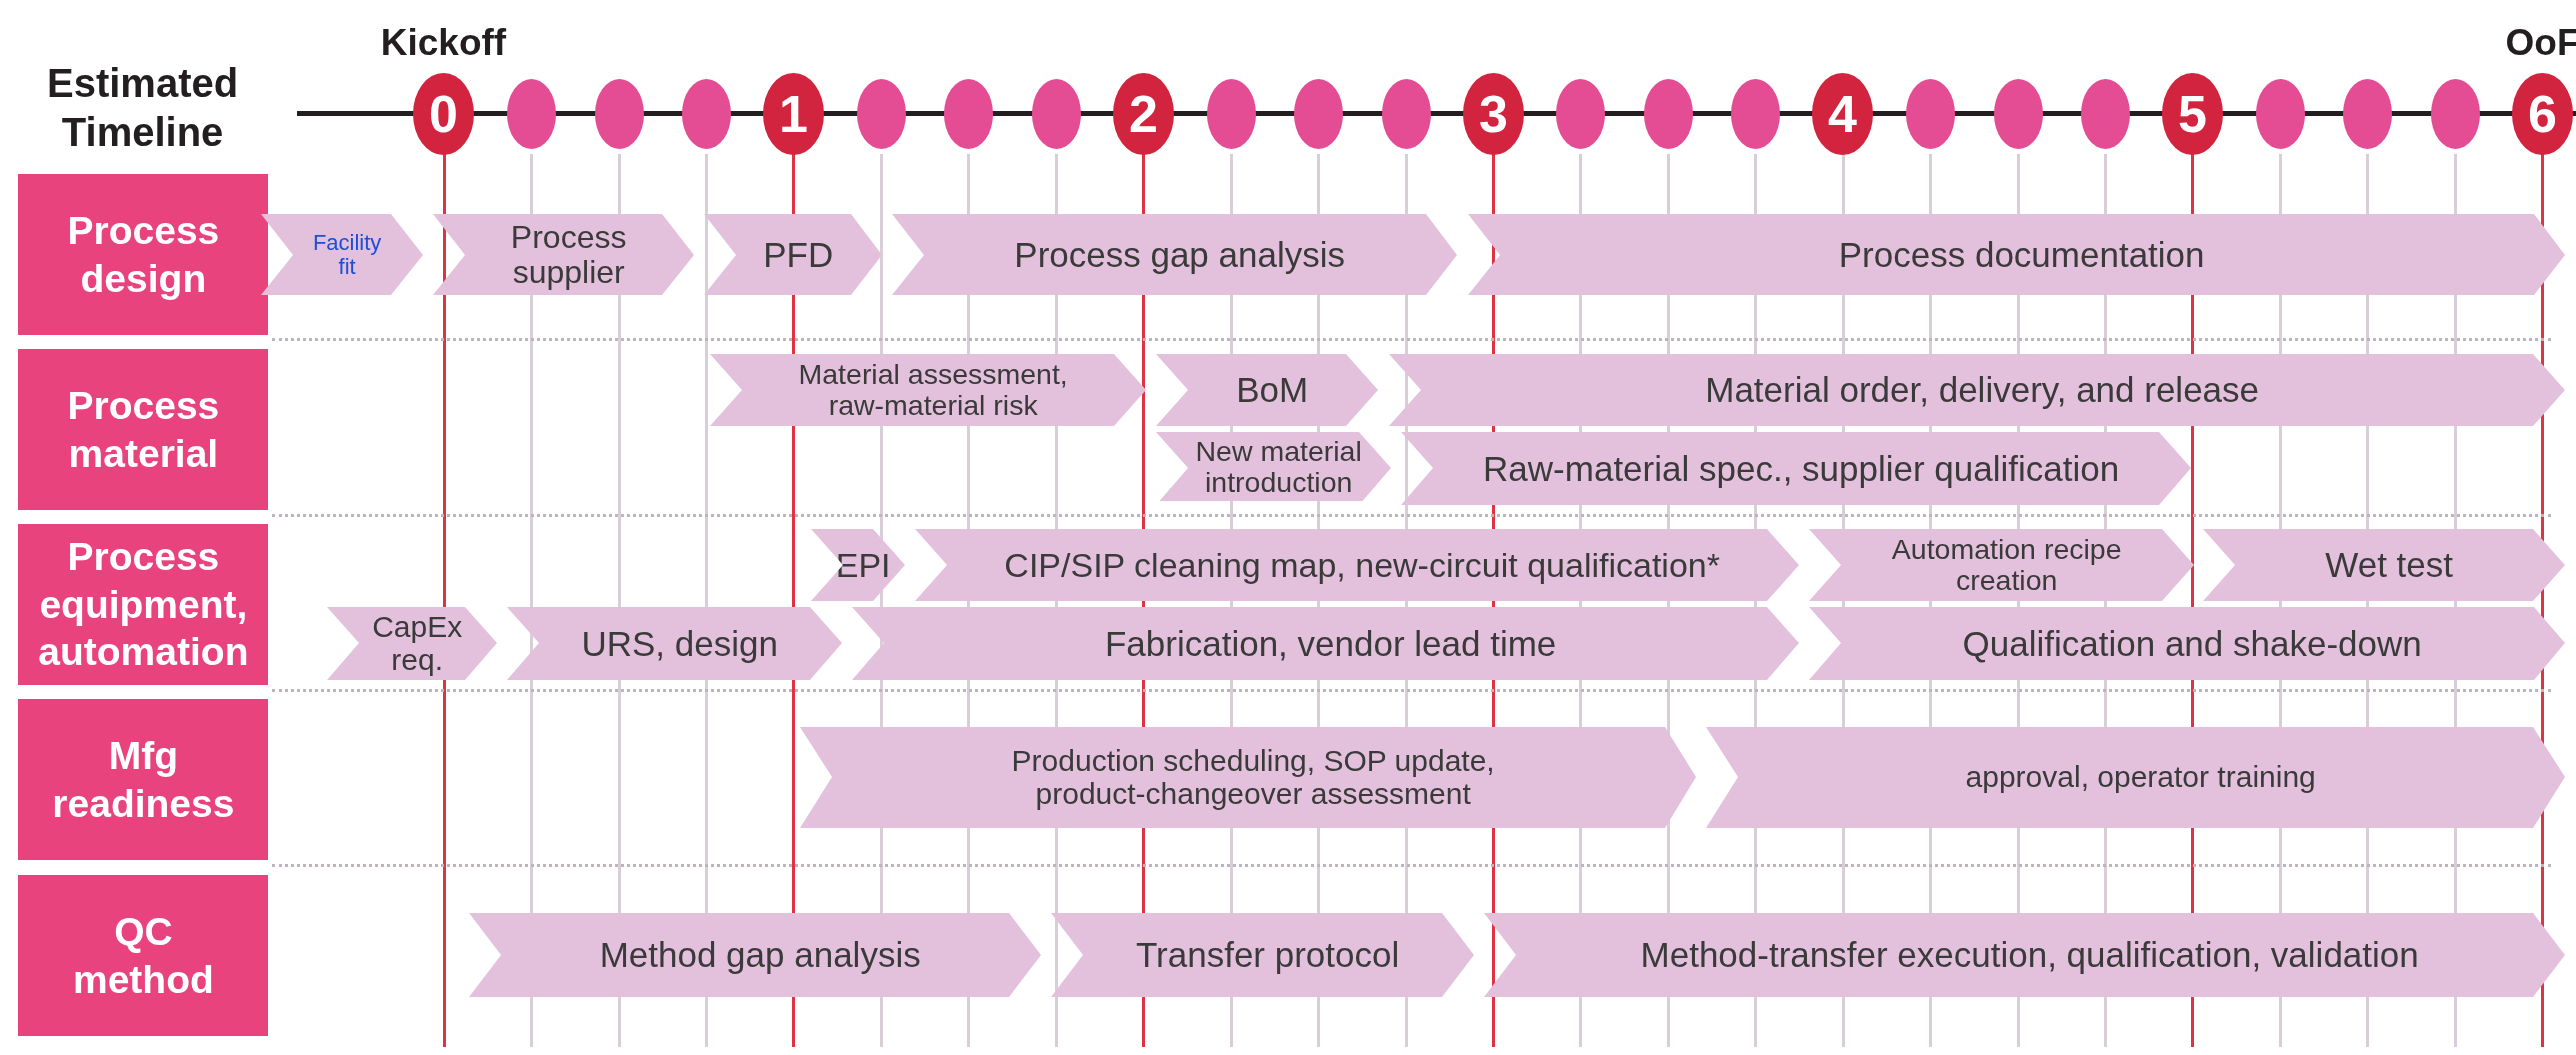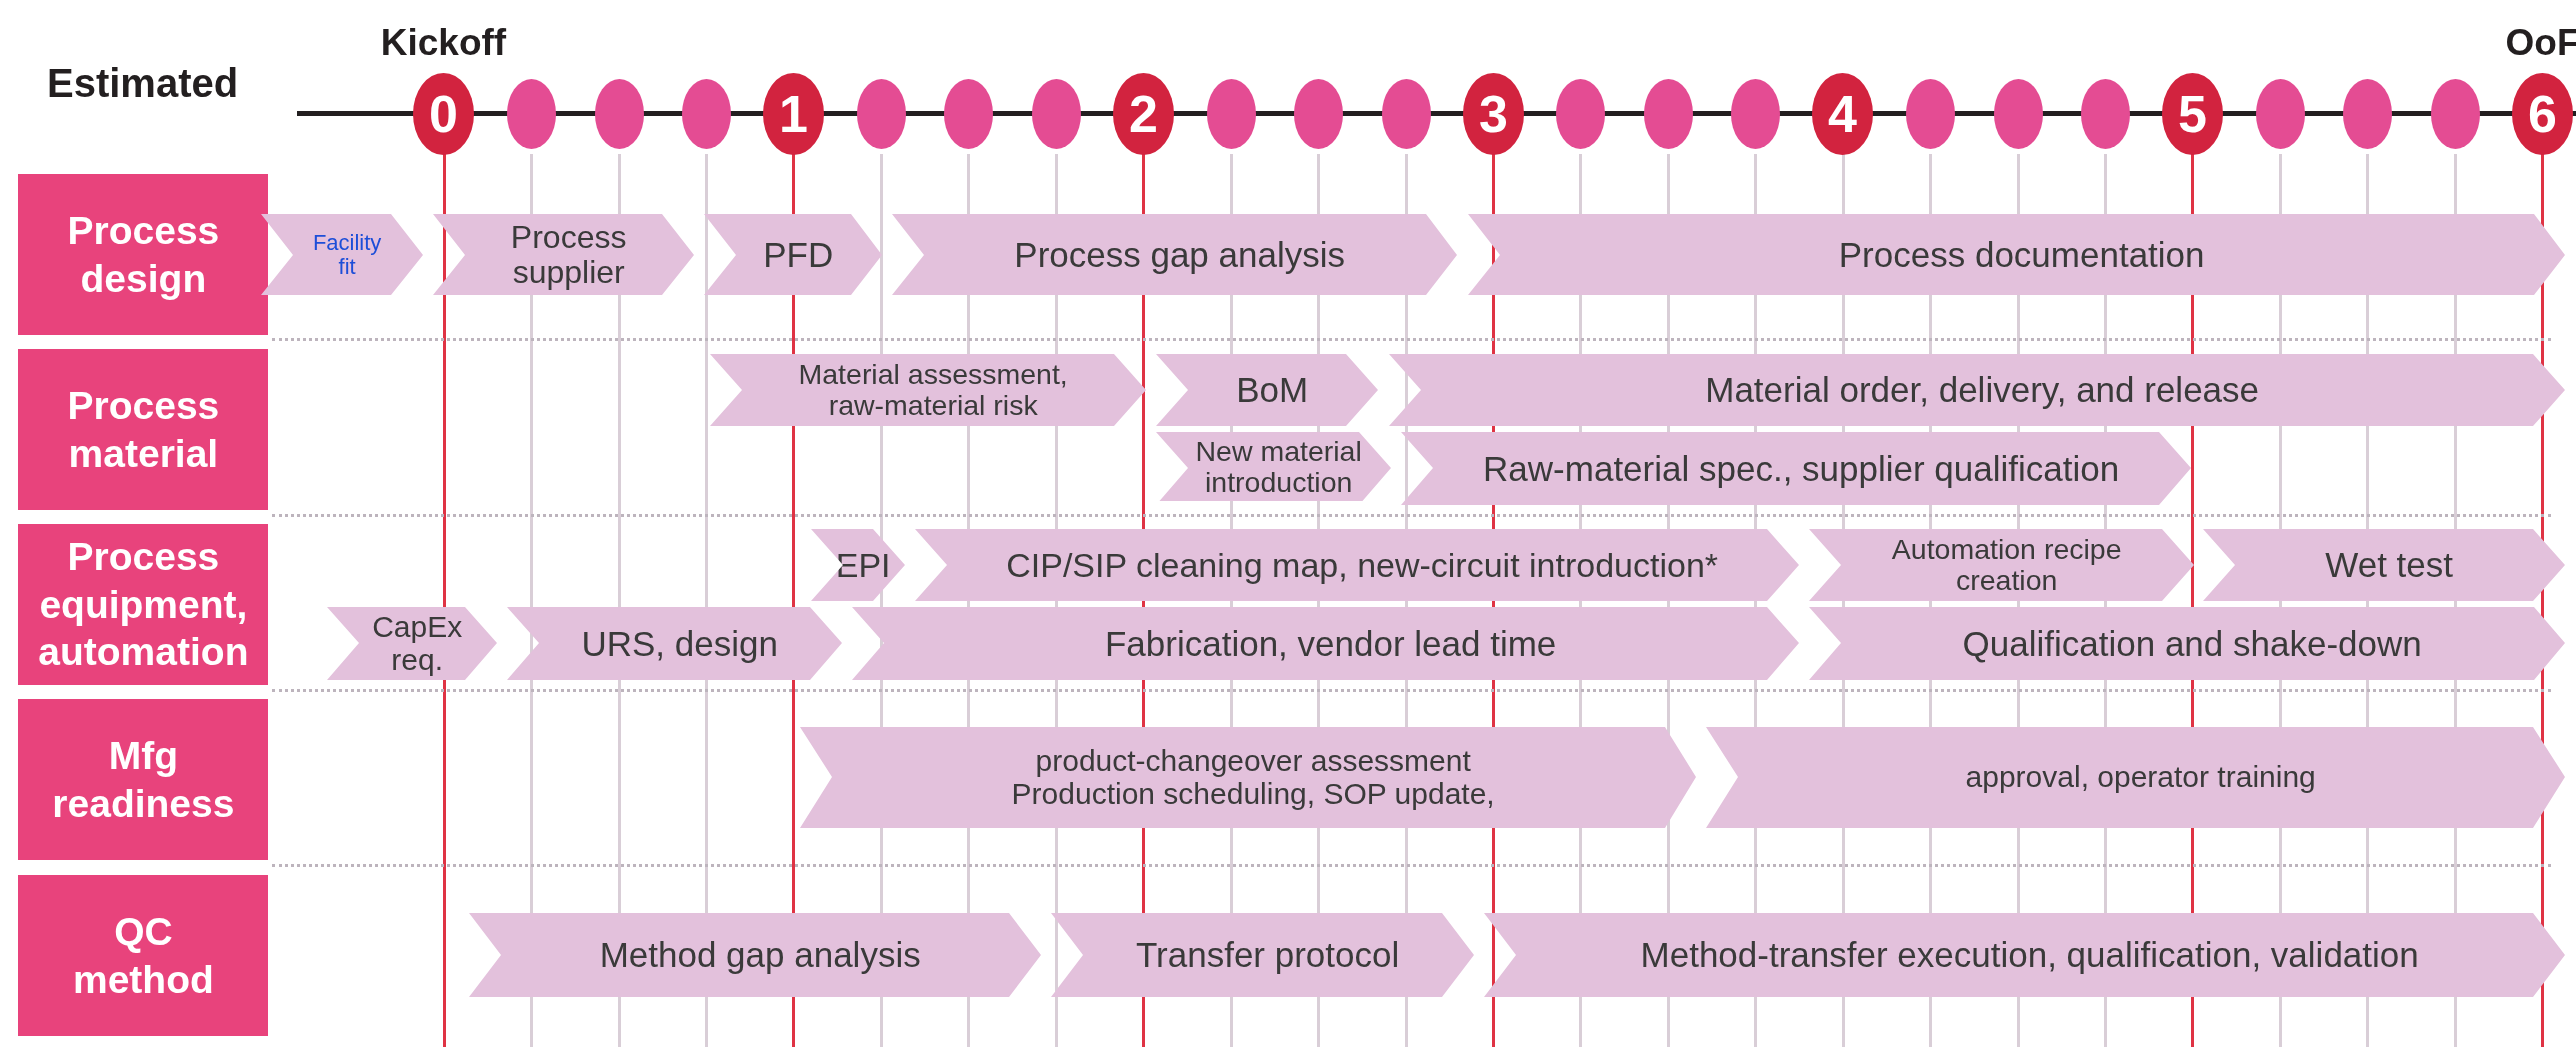--- a/index.html
+++ b/index.html
@@ -24,20 +24,21 @@
   .sep{left:272px;width:2279px;height:0;border-top:3.4px dotted #bdb4bd;}
   .arrow{display:flex;flex-direction:column;align-items:center;justify-content:center;
     text-align:center;color:#3a3a3a;line-height:1.08;padding:0 11.7px 0 22px;box-sizing:border-box;}
 </style>
 </head>
 <body>
 
 <div id="canvas">
   <div class="abs" id="page-title">
     <div>Estimated</div>
+    <div>Timeline</div>
   </div>
   <div class="abs end-label" id="kickoff-label">Kickoff</div>
   <div class="abs end-label" id="oof-label">OoF</div>
   <div class="abs" id="axis-line" style="left: 297px; width: 2279px; background: rgb(35, 31, 32);"></div>
   <div id="grid-layer">
       <div class="abs vline major" style="background: rgb(223, 51, 68); left: 443px; height: 893px;"></div>
       <div class="abs vline minor" style="background: rgb(217, 206, 215); left: 530px; height: 893px;"></div>
       <div class="abs vline minor" style="background: rgb(217, 206, 215); left: 618px; height: 893px;"></div>
       <div class="abs vline minor" style="background: rgb(217, 206, 215); left: 705px; height: 893px;"></div>
       <div class="abs vline major" style="background: rgb(223, 51, 68); left: 792px; height: 893px;"></div>
@@ -111,21 +112,21 @@
       </div>
       <div class="abs rowbox" style="top: 524px; height: 161px; background: rgb(232, 67, 124);">
         <div>Process</div>
         <div>equipment,</div>
         <div>automation</div>
       </div>
       <div class="abs arrow" style="left: 811px; top: 529px; width: 94px; height: 72px; background: rgb(227, 193, 220); color: rgb(58, 58, 58); font-size: 34px; clip-path: polygon(0px 0px, 62px 0px, 94px 36px, 62px 72px, 0px 72px, 32px 36px);">
         <div>EPI</div>
       </div>
       <div class="abs arrow" style="left: 915px; top: 529px; width: 884px; height: 72px; background: rgb(227, 193, 220); color: rgb(58, 58, 58); font-size: 34px; clip-path: polygon(0px 0px, 852px 0px, 884px 36px, 852px 72px, 0px 72px, 32px 36px);">
-        <div>CIP/SIP cleaning map, new-circuit introduction*</div>
+        <div>CIP/SIP cleaning map, new-circuit qualification*</div>
       </div>
       <div class="abs arrow" style="left: 1809px; top: 529px; width: 385px; height: 72px; background: rgb(227, 193, 220); color: rgb(58, 58, 58); font-size: 28.5px; clip-path: polygon(0px 0px, 353px 0px, 385px 36px, 353px 72px, 0px 72px, 32px 36px);">
         <div>Automation recipe</div>
         <div>creation</div>
       </div>
       <div class="abs arrow" style="left: 2203px; top: 529px; width: 362px; height: 72px; background: rgb(227, 193, 220); color: rgb(58, 58, 58); font-size: 35px; clip-path: polygon(0px 0px, 330px 0px, 362px 36px, 330px 72px, 0px 72px, 32px 36px);">
         <div>Wet test</div>
       </div>
       <div class="abs arrow" style="left: 327px; top: 607px; width: 170px; height: 73px; background: rgb(227, 193, 220); color: rgb(58, 58, 58); font-size: 30px; clip-path: polygon(0px 0px, 138px 0px, 170px 36px, 138px 73px, 0px 73px, 32px 36px);">
         <div>CapEx</div>
@@ -138,22 +139,22 @@
         <div>Fabrication, vendor lead time</div>
       </div>
       <div class="abs arrow" style="left: 1809px; top: 607px; width: 756px; height: 73px; background: rgb(227, 193, 220); color: rgb(58, 58, 58); font-size: 35px; clip-path: polygon(0px 0px, 725px 0px, 756px 36px, 725px 73px, 0px 73px, 32px 36px);">
         <div>Qualification and shake-down</div>
       </div>
       <div class="abs rowbox" style="top: 699px; height: 161px; background: rgb(232, 67, 124);">
         <div>Mfg</div>
         <div>readiness</div>
       </div>
       <div class="abs arrow" style="left: 800px; top: 727px; width: 896px; height: 101px; background: rgb(227, 193, 220); color: rgb(58, 58, 58); font-size: 30px; clip-path: polygon(0px 0px, 865px 0px, 896px 50px, 865px 101px, 0px 101px, 32px 50px);">
+        <div>Production scheduling, SOP update,</div>
         <div>product-changeover assessment</div>
-        <div>Production scheduling, SOP update,</div>
       </div>
       <div class="abs arrow" style="left: 1706px; top: 727px; width: 859px; height: 101px; background: rgb(227, 193, 220); color: rgb(58, 58, 58); font-size: 30px; clip-path: polygon(0px 0px, 827px 0px, 859px 50px, 827px 101px, 0px 101px, 32px 50px);">
         <div>approval, operator training</div>
       </div>
       <div class="abs rowbox" style="top: 875px; height: 161px; background: rgb(232, 67, 124);">
         <div>QC</div>
         <div>method</div>
       </div>
       <div class="abs arrow" style="left: 469px; top: 913px; width: 572px; height: 84px; background: rgb(227, 193, 220); color: rgb(58, 58, 58); font-size: 35px; clip-path: polygon(0px 0px, 540px 0px, 572px 42px, 540px 84px, 0px 84px, 32px 42px);">
         <div>Method gap analysis</div>

